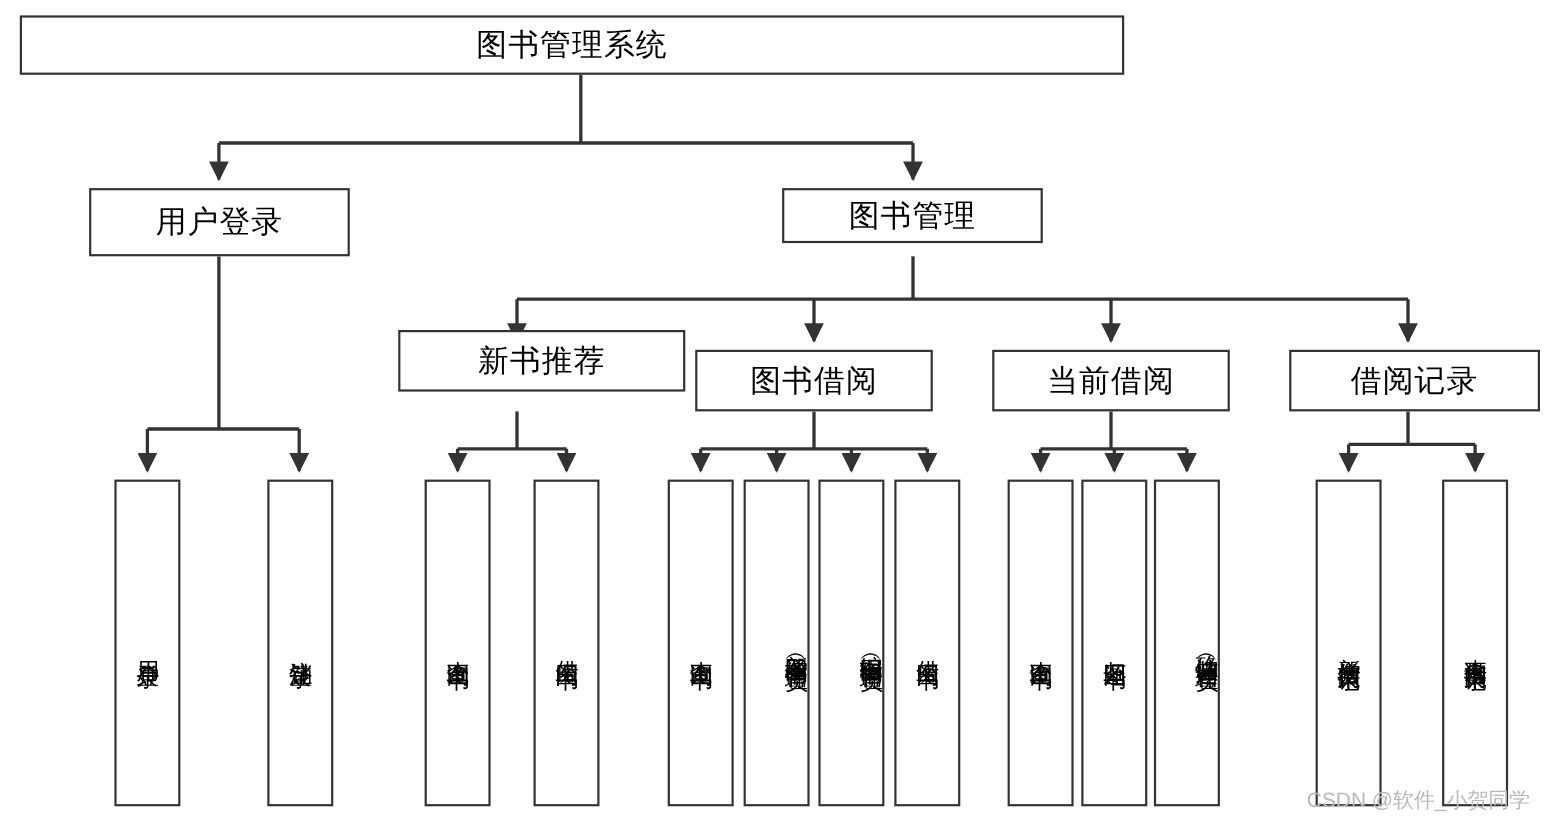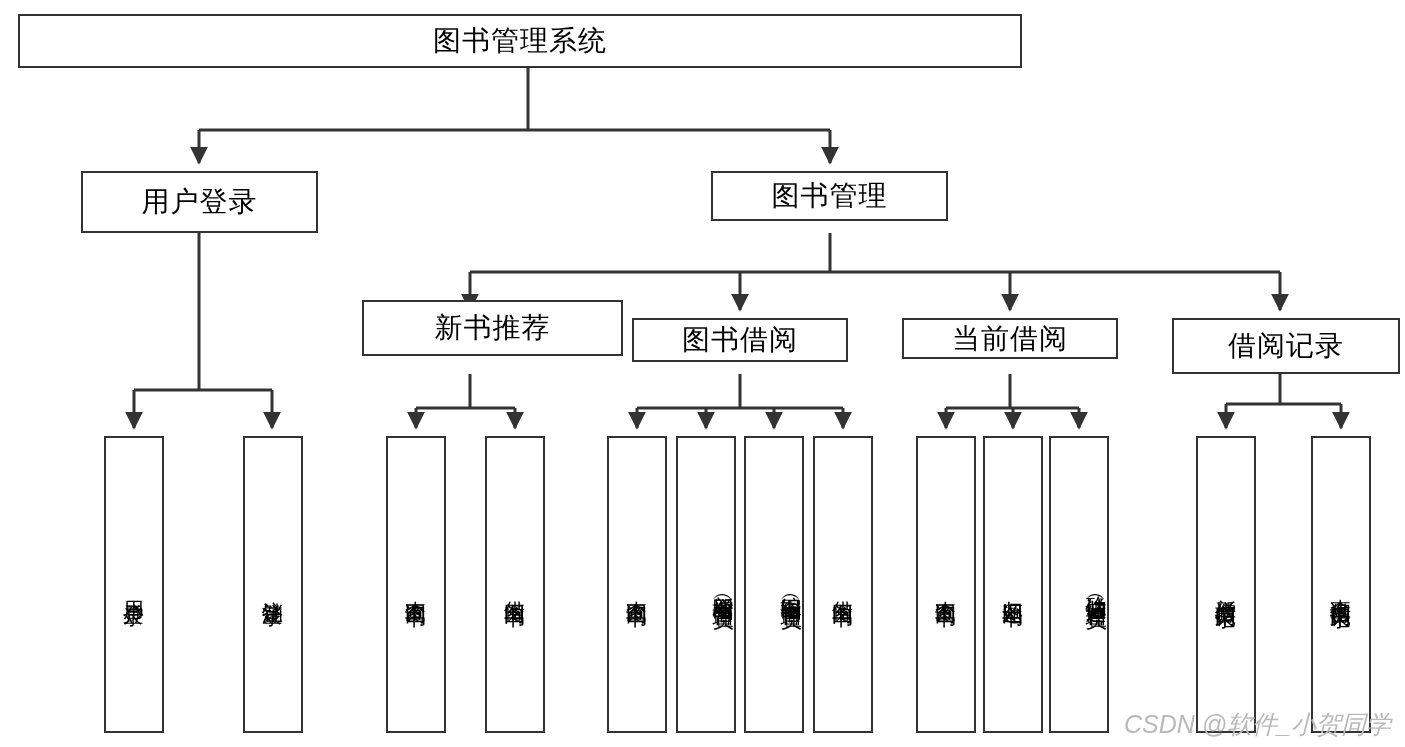--- a/index.html
+++ b/index.html
@@ -52,26 +52,25 @@
     text-align: center;
   }
   .node.vertical.centered {
     align-items: center;
   }
   .node-root { font-size: 23px; }
   .watermark {
     position: absolute;
     right: 14px;
     bottom: 6px;
-    font-size: 25px;
+    font-size: 19px;
     color: #b9b9b9;
     z-index: 5;
     white-space: nowrap;
     font-family: "Liberation Sans", "DejaVu Sans", sans-serif;
-    font-style: italic;
   }
 </style>
 </head>
 <body>
 
 <div id="canvas">
 
   <svg class="connectors" viewBox="0 0 1405 747" xmlns="http://www.w3.org/2000/svg">
     <defs>
       <marker id="arrow" viewBox="0 0 10 10" refX="9" refY="5" markerWidth="6" markerHeight="6" orient="auto-start-reverse">
@@ -121,22 +120,22 @@
       <path d="M 1341 404 L 1341 428" marker-end="url(#arrow)"></path>
     </g>
   </svg>
 
   <div class="node horizontal node-root" id="node-root" style="left: 18px; top: 14px; width: 1004px; height: 54px;">图书管理系统</div>
 
   <div class="node horizontal" style="left: 81px; top: 171px; width: 237px; height: 62px;">用户登录</div>
   <div class="node horizontal" style="left: 711px; top: 171px; width: 237px; height: 50px;">图书管理</div>
 
   <div class="node horizontal" style="left: 362px; top: 300px; width: 261px; height: 56px;">新书推荐</div>
-  <div class="node horizontal" style="left: 632px; top: 318px; width: 216px; height: 44px;">图书借阅</div>
-  <div class="node horizontal" style="left: 902px; top: 318px; width: 216px; height: 41px;">当前借阅</div>
+  <div class="node horizontal" style="left: 632px; top: 318px; width: 216px; height: 56px;">图书借阅</div>
+  <div class="node horizontal" style="left: 902px; top: 318px; width: 216px; height: 56px;">当前借阅</div>
   <div class="node horizontal" style="left: 1172px; top: 318px; width: 228px; height: 56px;">借阅记录</div>
 
   <div class="node vertical centered" style="left: 104px; top: 436px; width: 60px; height: 297px;">用户登录</div>
   <div class="node vertical centered" style="left: 243px; top: 436px; width: 60px; height: 297px;">注销登录</div>
   <div class="node vertical centered" style="left: 386px; top: 436px; width: 60px; height: 297px;">查询图书</div>
   <div class="node vertical centered" style="left: 485px; top: 436px; width: 60px; height: 297px;">借阅图书</div>
   <div class="node vertical centered" style="left: 607px; top: 436px; width: 60px; height: 297px;">查询图书</div>
   <div class="node vertical" style="left: 676px; top: 436px; width: 60px; height: 297px;">新增图书（管理员）</div>
   <div class="node vertical" style="left: 744px; top: 436px; width: 60px; height: 297px;">编辑图书（管理员）</div>
   <div class="node vertical centered" style="left: 813px; top: 436px; width: 60px; height: 297px;">借阅图书</div>

